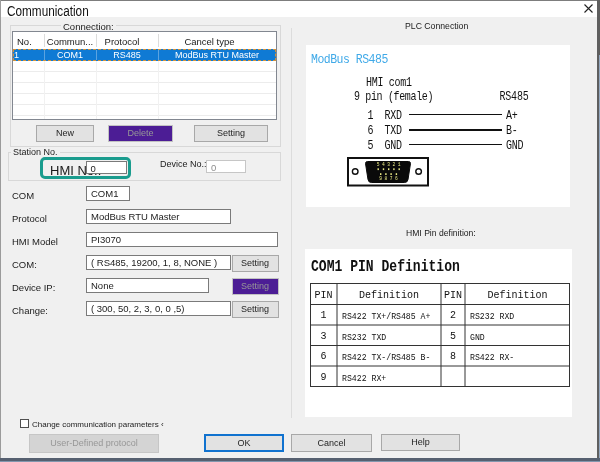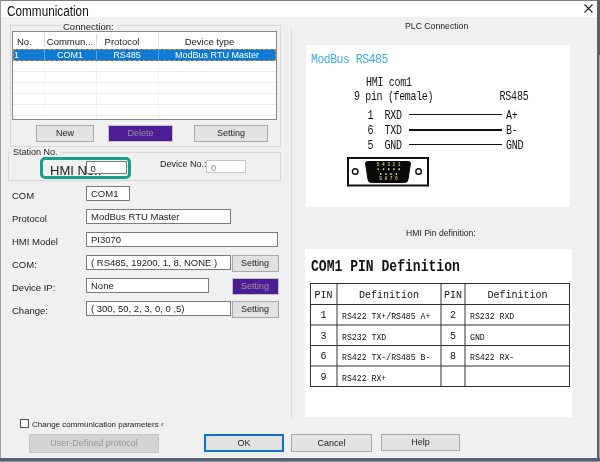--- a/index.html
+++ b/index.html
@@ -36,21 +36,21 @@
 
 <div class="grp" style="left:10px;top:25px;width:271px;height:122px;"></div>
 <div class="grplbl" style="left:27px;top:20.5px;font-size:9.5px;margin-left:34px;">Connection:</div>
 
 <div class="abs" style="left:12px;top:31px;width:264.5px;height:89px;background:#fff;border:1px solid #828790;box-sizing:border-box;"></div>
 
 <div class="abs" style="left:13px;top:32px;width:262.5px;height:17px;background:#fff;"></div>
 <div class="abs lbl" style="left:17px;top:36px;">No.</div>
 <div class="abs lbl" style="left:44px;top:36px;width:52px;text-align:center;">Commun...</div>
 <div class="abs lbl" style="left:96px;top:36px;width:52px;text-align:center;">Protocol</div>
-<div class="abs lbl" style="left:158px;top:36px;width:103px;text-align:center;">Device type</div>
+<div class="abs lbl" style="left:158px;top:36px;width:103px;text-align:center;">Cancel type</div>
 <div class="abs" style="left:43.5px;top:34px;width:1px;height:13px;background:#dcdcdc;"></div>
 <div class="abs" style="left:95.5px;top:34px;width:1px;height:13px;background:#dcdcdc;"></div>
 <div class="abs" style="left:157.5px;top:34px;width:1px;height:13px;background:#dcdcdc;"></div>
 <div class="abs" style="left:13px;top:48.5px;width:262.5px;height:1px;background:#e2e2e2;"></div>
 
 <div class="abs" style="left:13px;top:49px;width:262.5px;height:11.5px;background:#0f7ad4;border:1px dashed #d2913a;box-sizing:border-box;"></div>
 <div class="abs lbl" style="left:14px;top:50px;font-size:9px;color:#fff;">1</div>
 <div class="abs lbl" style="left:44px;top:50px;width:52px;text-align:center;font-size:9px;color:#fff;">COM1</div>
 <div class="abs lbl" style="left:96px;top:50px;width:62px;text-align:center;font-size:9px;color:#fff;">RS485</div>
 <div class="abs lbl" style="left:158px;top:50px;width:118px;text-align:center;font-size:9px;color:#fff;">ModBus RTU Master</div>

